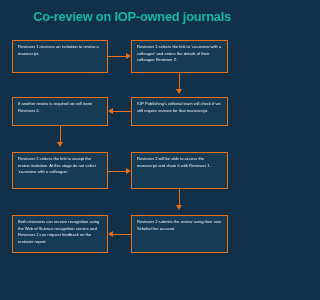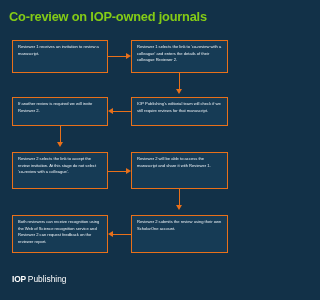--- a/index.html
+++ b/index.html
@@ -20,23 +20,24 @@
     height: 300px;
     box-sizing: border-box;
   }
   #page-title {
     position: absolute;
     left: 9px;
     top: 10px;
     width: 222px;
     font-size: 12.8px;
     font-weight: bold;
-    color: #84cc16;
+    color: #14b8a6;
     letter-spacing: -0.2px;
     line-height: 1.1;
+    text-align: right;
   }
   .flow-box {
     position: absolute;
     box-sizing: border-box;
     border: 1.2px solid #e8701a;
     background: #163b55;
     padding: 3px 4px 3px 5px;
   }
   .flow-box-text {
     font-size: 4.1px;
@@ -149,17 +150,14 @@
     <span class="flow-box-text">Reviewer 2 submits the review using their own ScholarOne account.</span>
   </div>
 
   <div class="flow-box col-left row-4">
     <span class="flow-box-text">Both reviewers can receive recognition using the Web of Science recognition service and Reviewer 2 can request feedback on the reviewer report.</span>
   </div>
 
   <div class="conn conn-h" style="left:113px; top:234px; width:18px;"></div>
   <div class="arrow arrow-left" style="left:108px; top:230.6px;"></div>
 
-  <div id="footer-logo">
-    <span class="logo-mark">IOP</span><span class="logo-word">Publishing</span>
-  </div>
 
 </div>
 
 </body></html>

